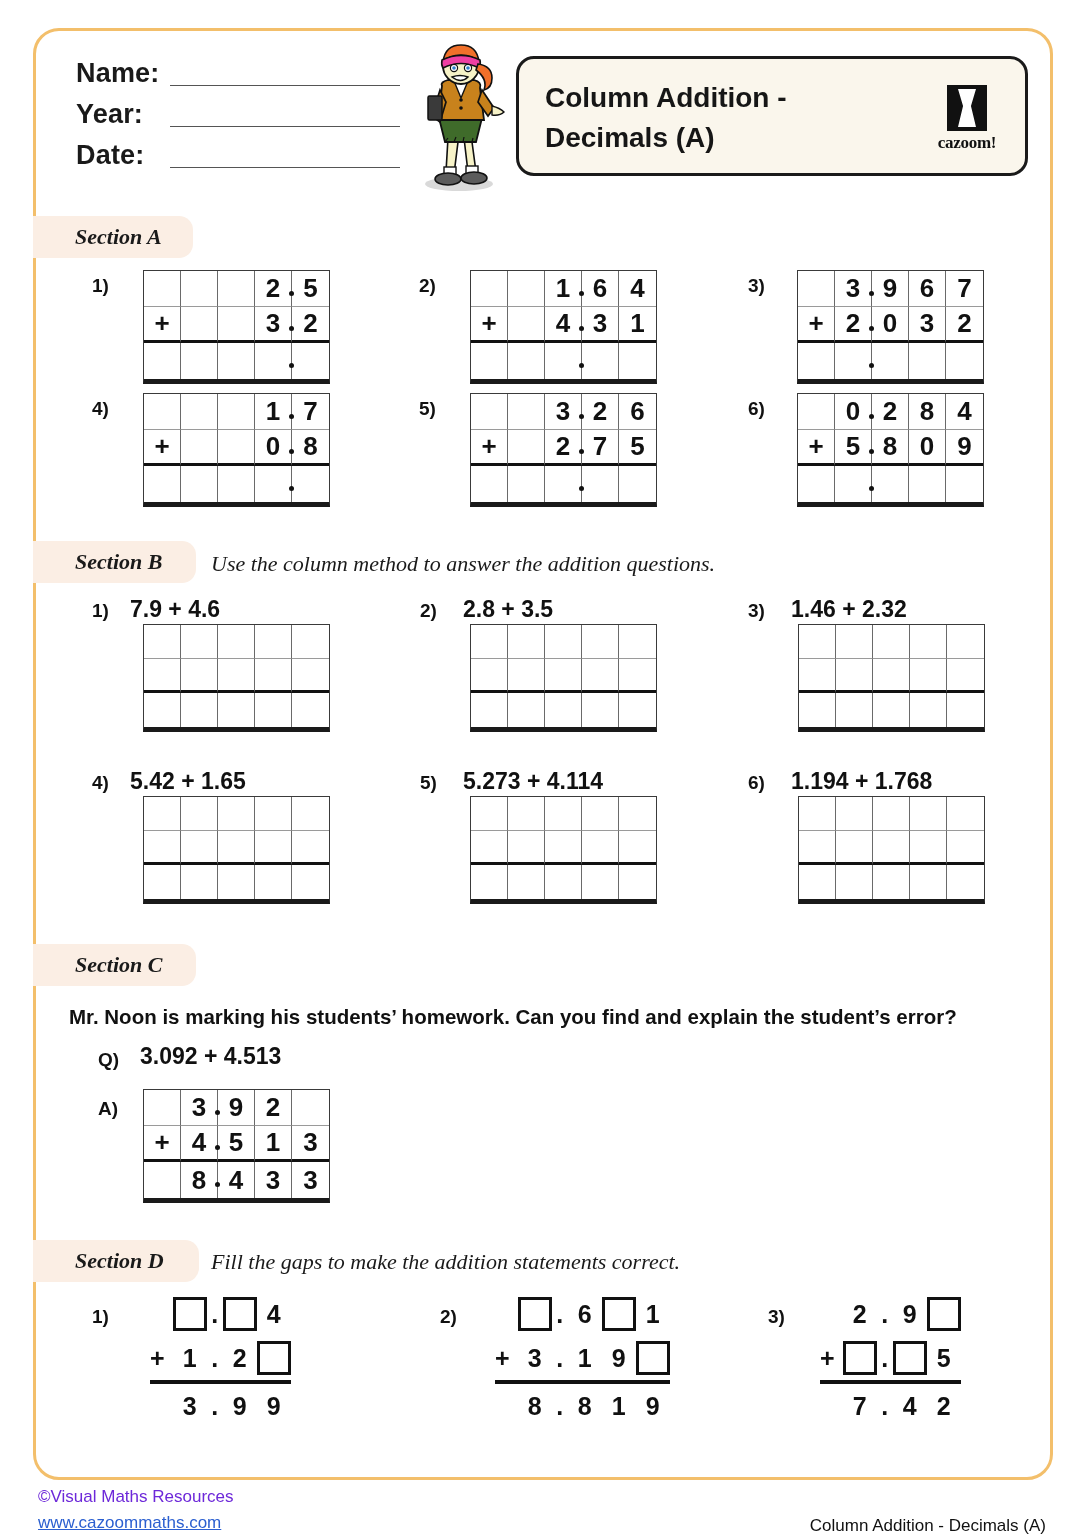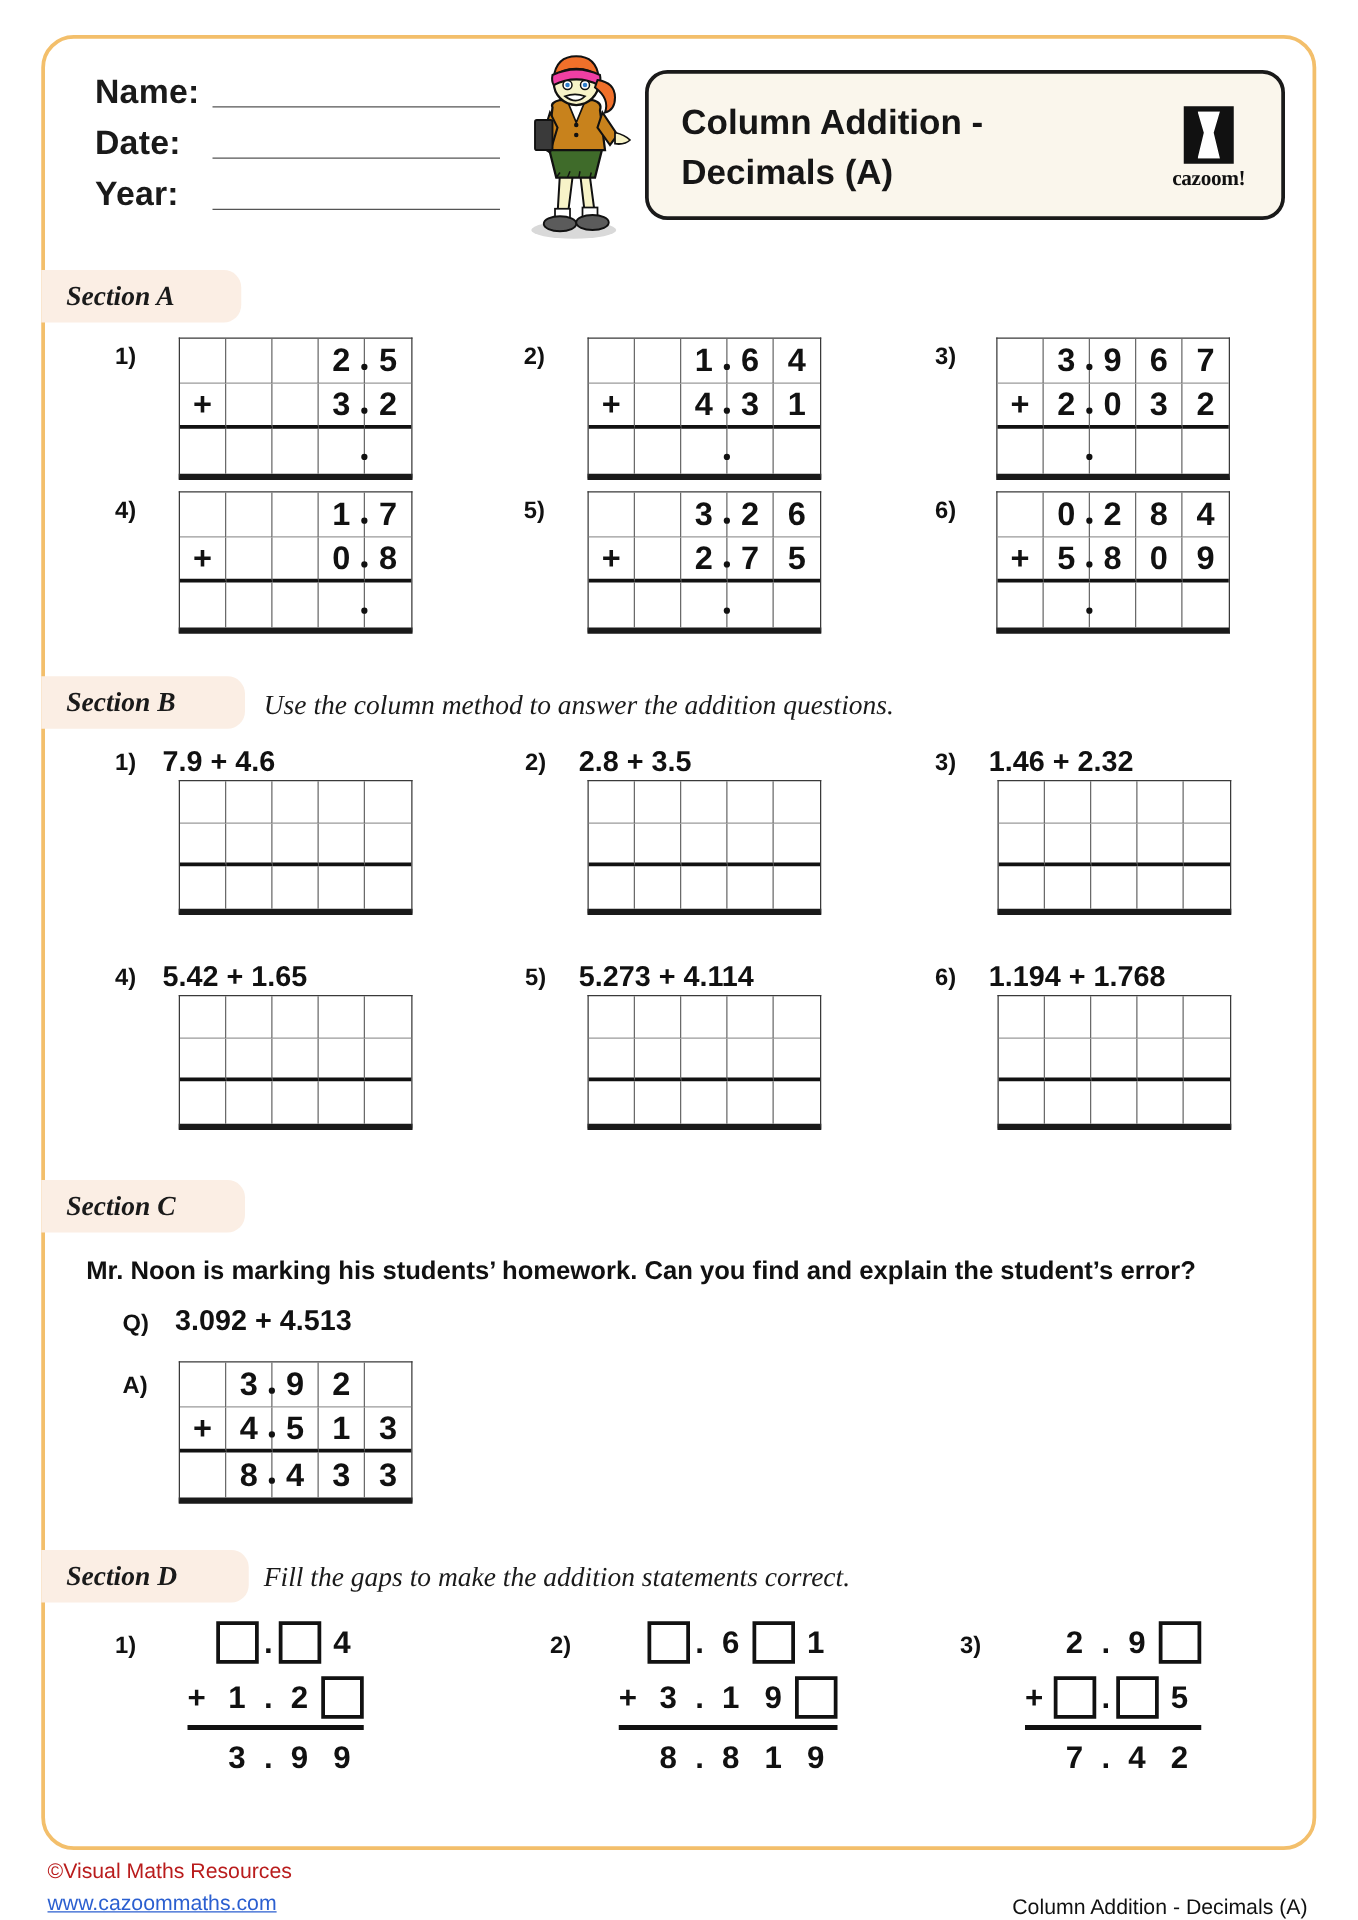--- a/index.html
+++ b/index.html
@@ -81,21 +81,21 @@
     margin-top: 2px; letter-spacing: -.3px;
   }
 
   
   .section-chip {
     position: absolute;
     background: #fbeee4;
     border-radius: 0 14px 14px 0;
     height: 42px;
     display: flex; align-items: center;
-    padding-left: 20px;
+    padding-left: 42px;
     box-sizing: border-box;
     font-family: "Liberation Serif", serif;
     font-style: italic; font-weight: bold;
     font-size: 22px; color: #1a1a1a;
   }
   .section-instr {
     position: absolute;
     font-family: "Liberation Serif", serif;
     font-style: italic;
     font-size: 22px; color: #1a1a1a;
@@ -165,45 +165,45 @@
   }
   .dplus {
     font-size: 25px; font-weight: bold; color: #111;
     display: inline-block;
   }
   .dline { border-top: 4px solid #111; }
 
   
   #footer { position: absolute; left: 0; top: 1487px; width: 1086px; }
   .foot-left { position: absolute; left: 38px; top: 0; }
-  .foot-copy { font-size: 17px; color: #b91c1c; }
+  .foot-copy { font-size: 17px; color: #6d28d9; }
   .foot-url { font-size: 17px; color: #2b5fd0; text-decoration: underline; margin-top: 6px; display: block; }
   .foot-right {
     position: absolute; right: 40px; top: 29px;
     font-size: 17px; color: #111;
   }
 </style>
 </head>
 <body>
 
 <div id="page-frame"></div>
 
 <div id="header">
 
   <div class="name-block">
     <div class="name-row">
       <span class="name-label">Name:</span>
       <span class="name-line"></span>
     </div>
     <div class="name-row">
+      <span class="name-label">Year:</span>
+      <span class="name-line"></span>
+    </div>
+    <div class="name-row">
       <span class="name-label">Date:</span>
-      <span class="name-line"></span>
-    </div>
-    <div class="name-row">
-      <span class="name-label">Year:</span>
       <span class="name-line"></span>
     </div>
   </div>
 
   <svg id="mascot" viewBox="0 0 110 150">
     <ellipse cx="55" cy="142" rx="34" ry="7" fill="#d9d9d9"></ellipse>
     <path d="M44 96 L42 130 L50 132 L54 100 Z" fill="#f7f3c8" stroke="#111" stroke-width="1.6"></path>
     <path d="M60 96 L64 130 L72 130 L68 100 Z" fill="#f7f3c8" stroke="#111" stroke-width="1.6"></path>
     <rect x="40" y="125" width="12" height="9" fill="#fff" stroke="#111" stroke-width="1.4"></rect>
     <rect x="62" y="124" width="12" height="9" fill="#fff" stroke="#111" stroke-width="1.4"></rect>

